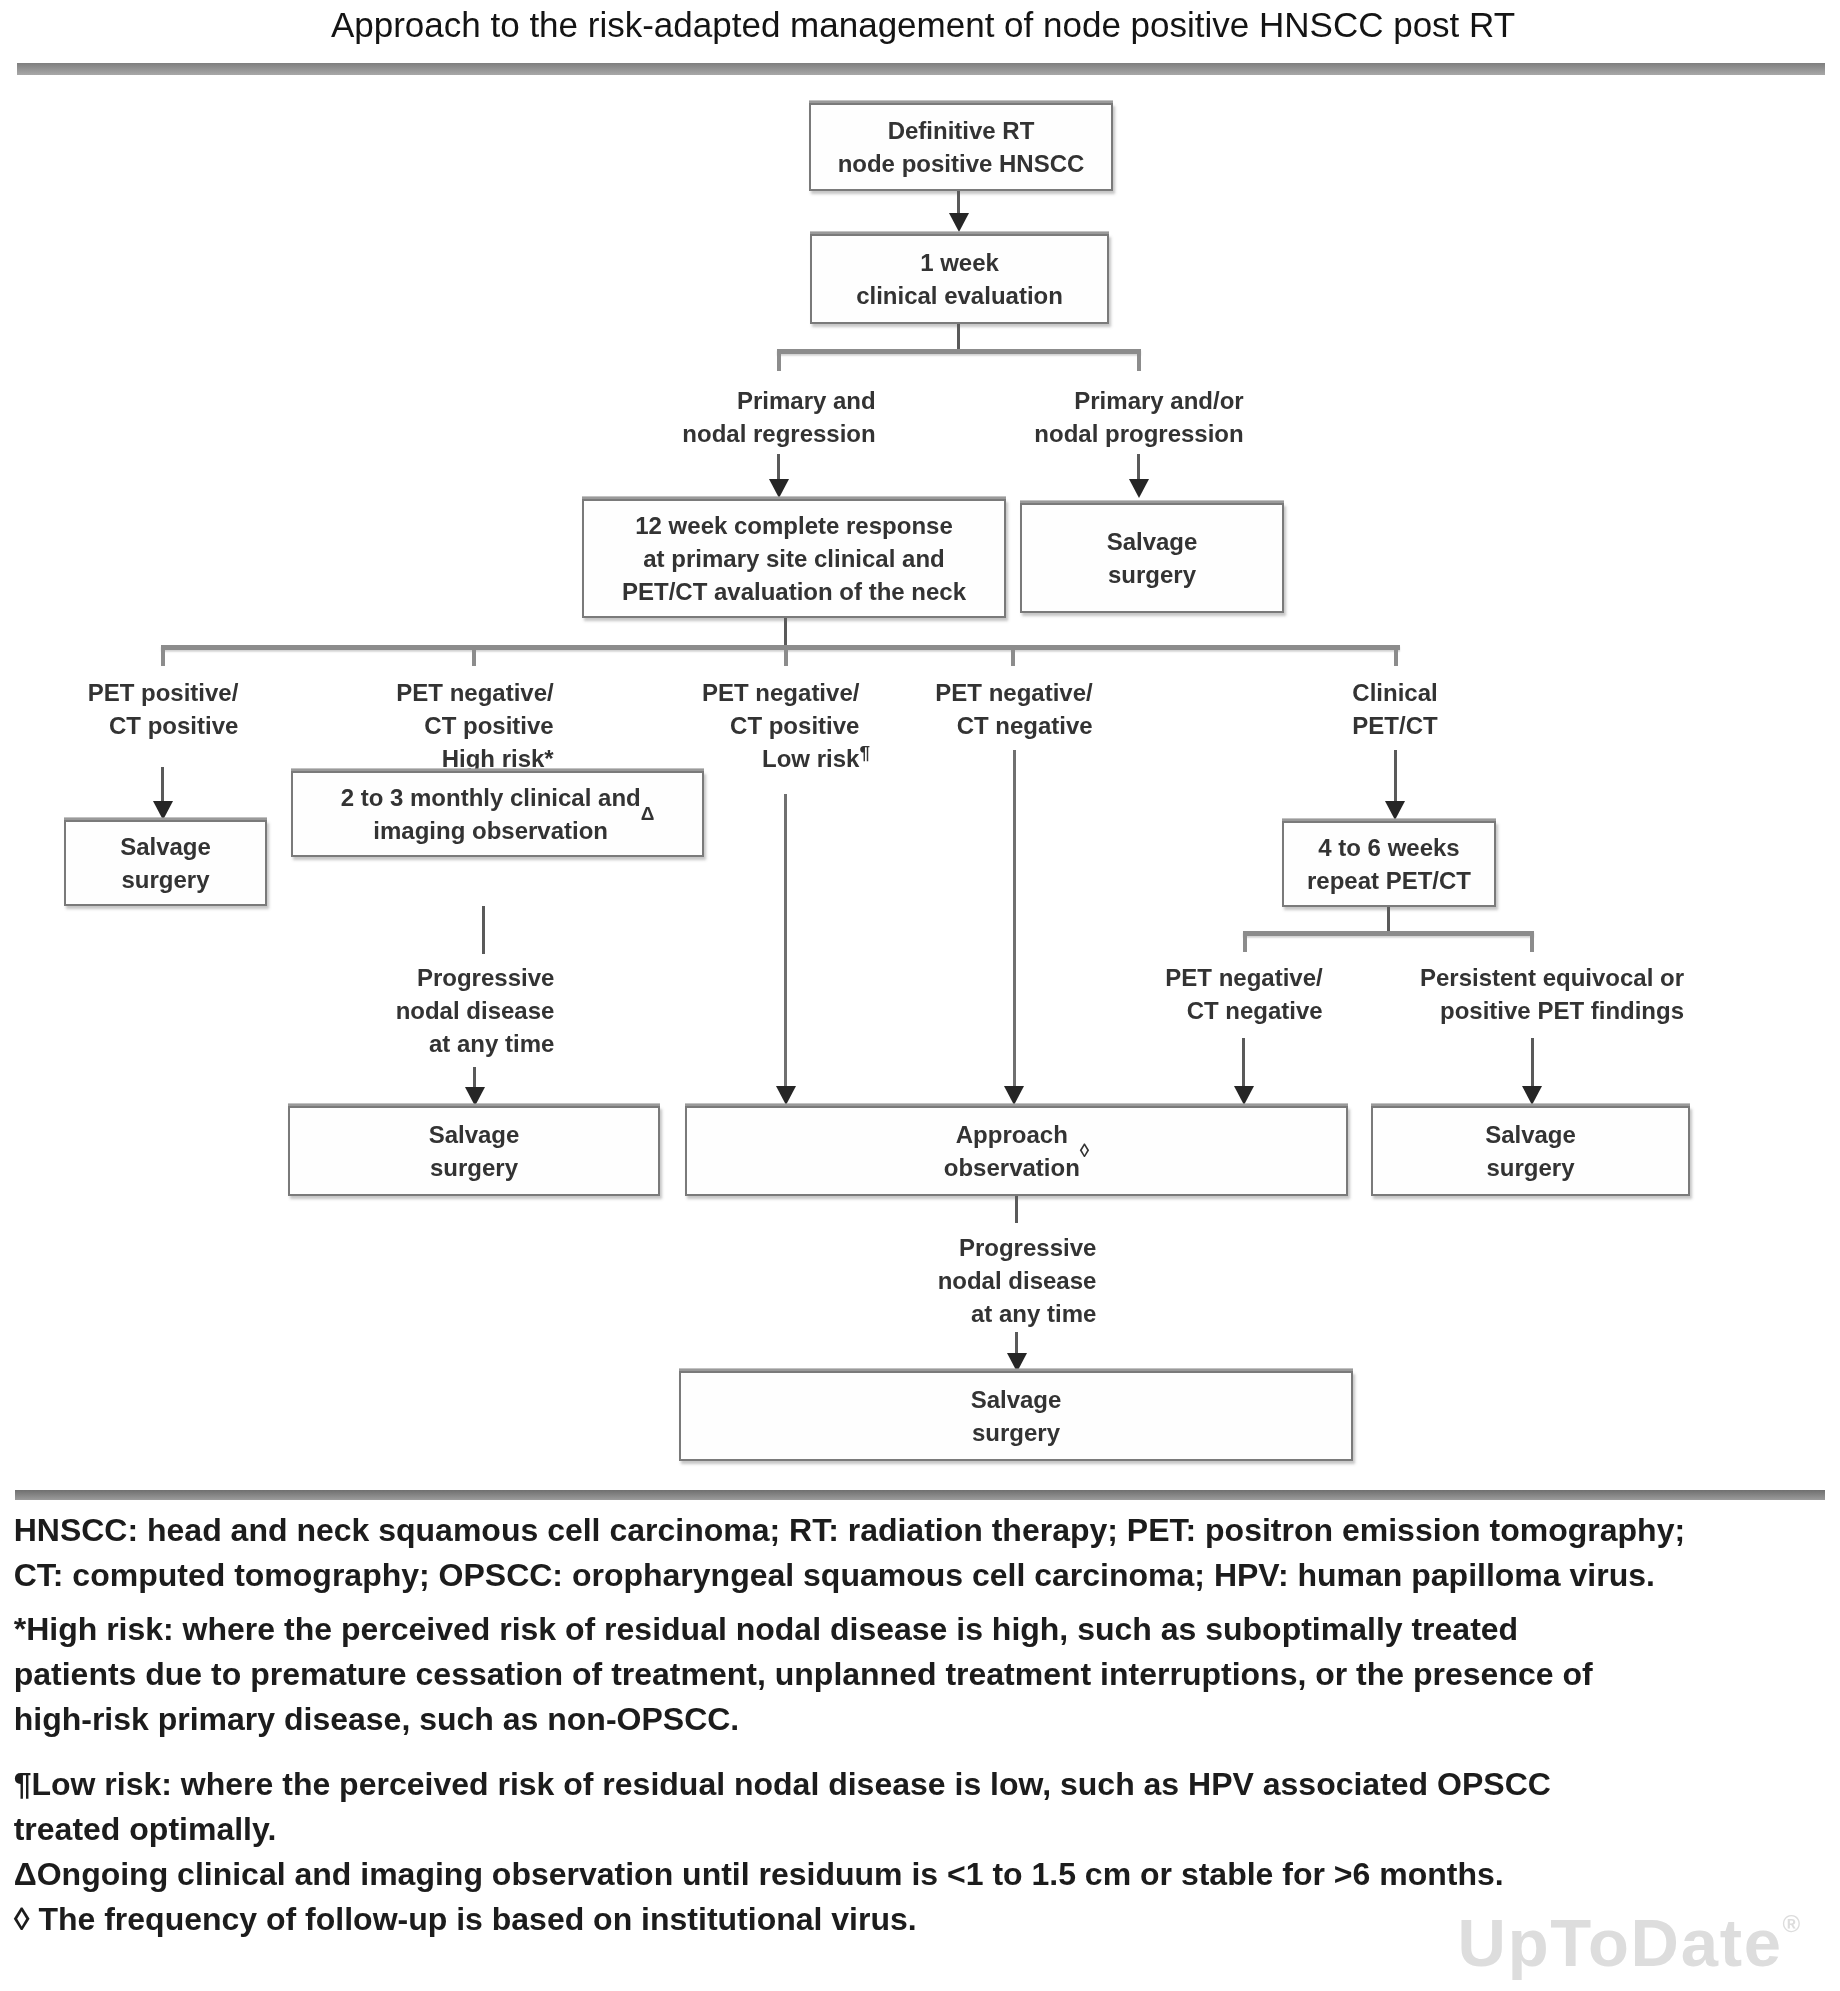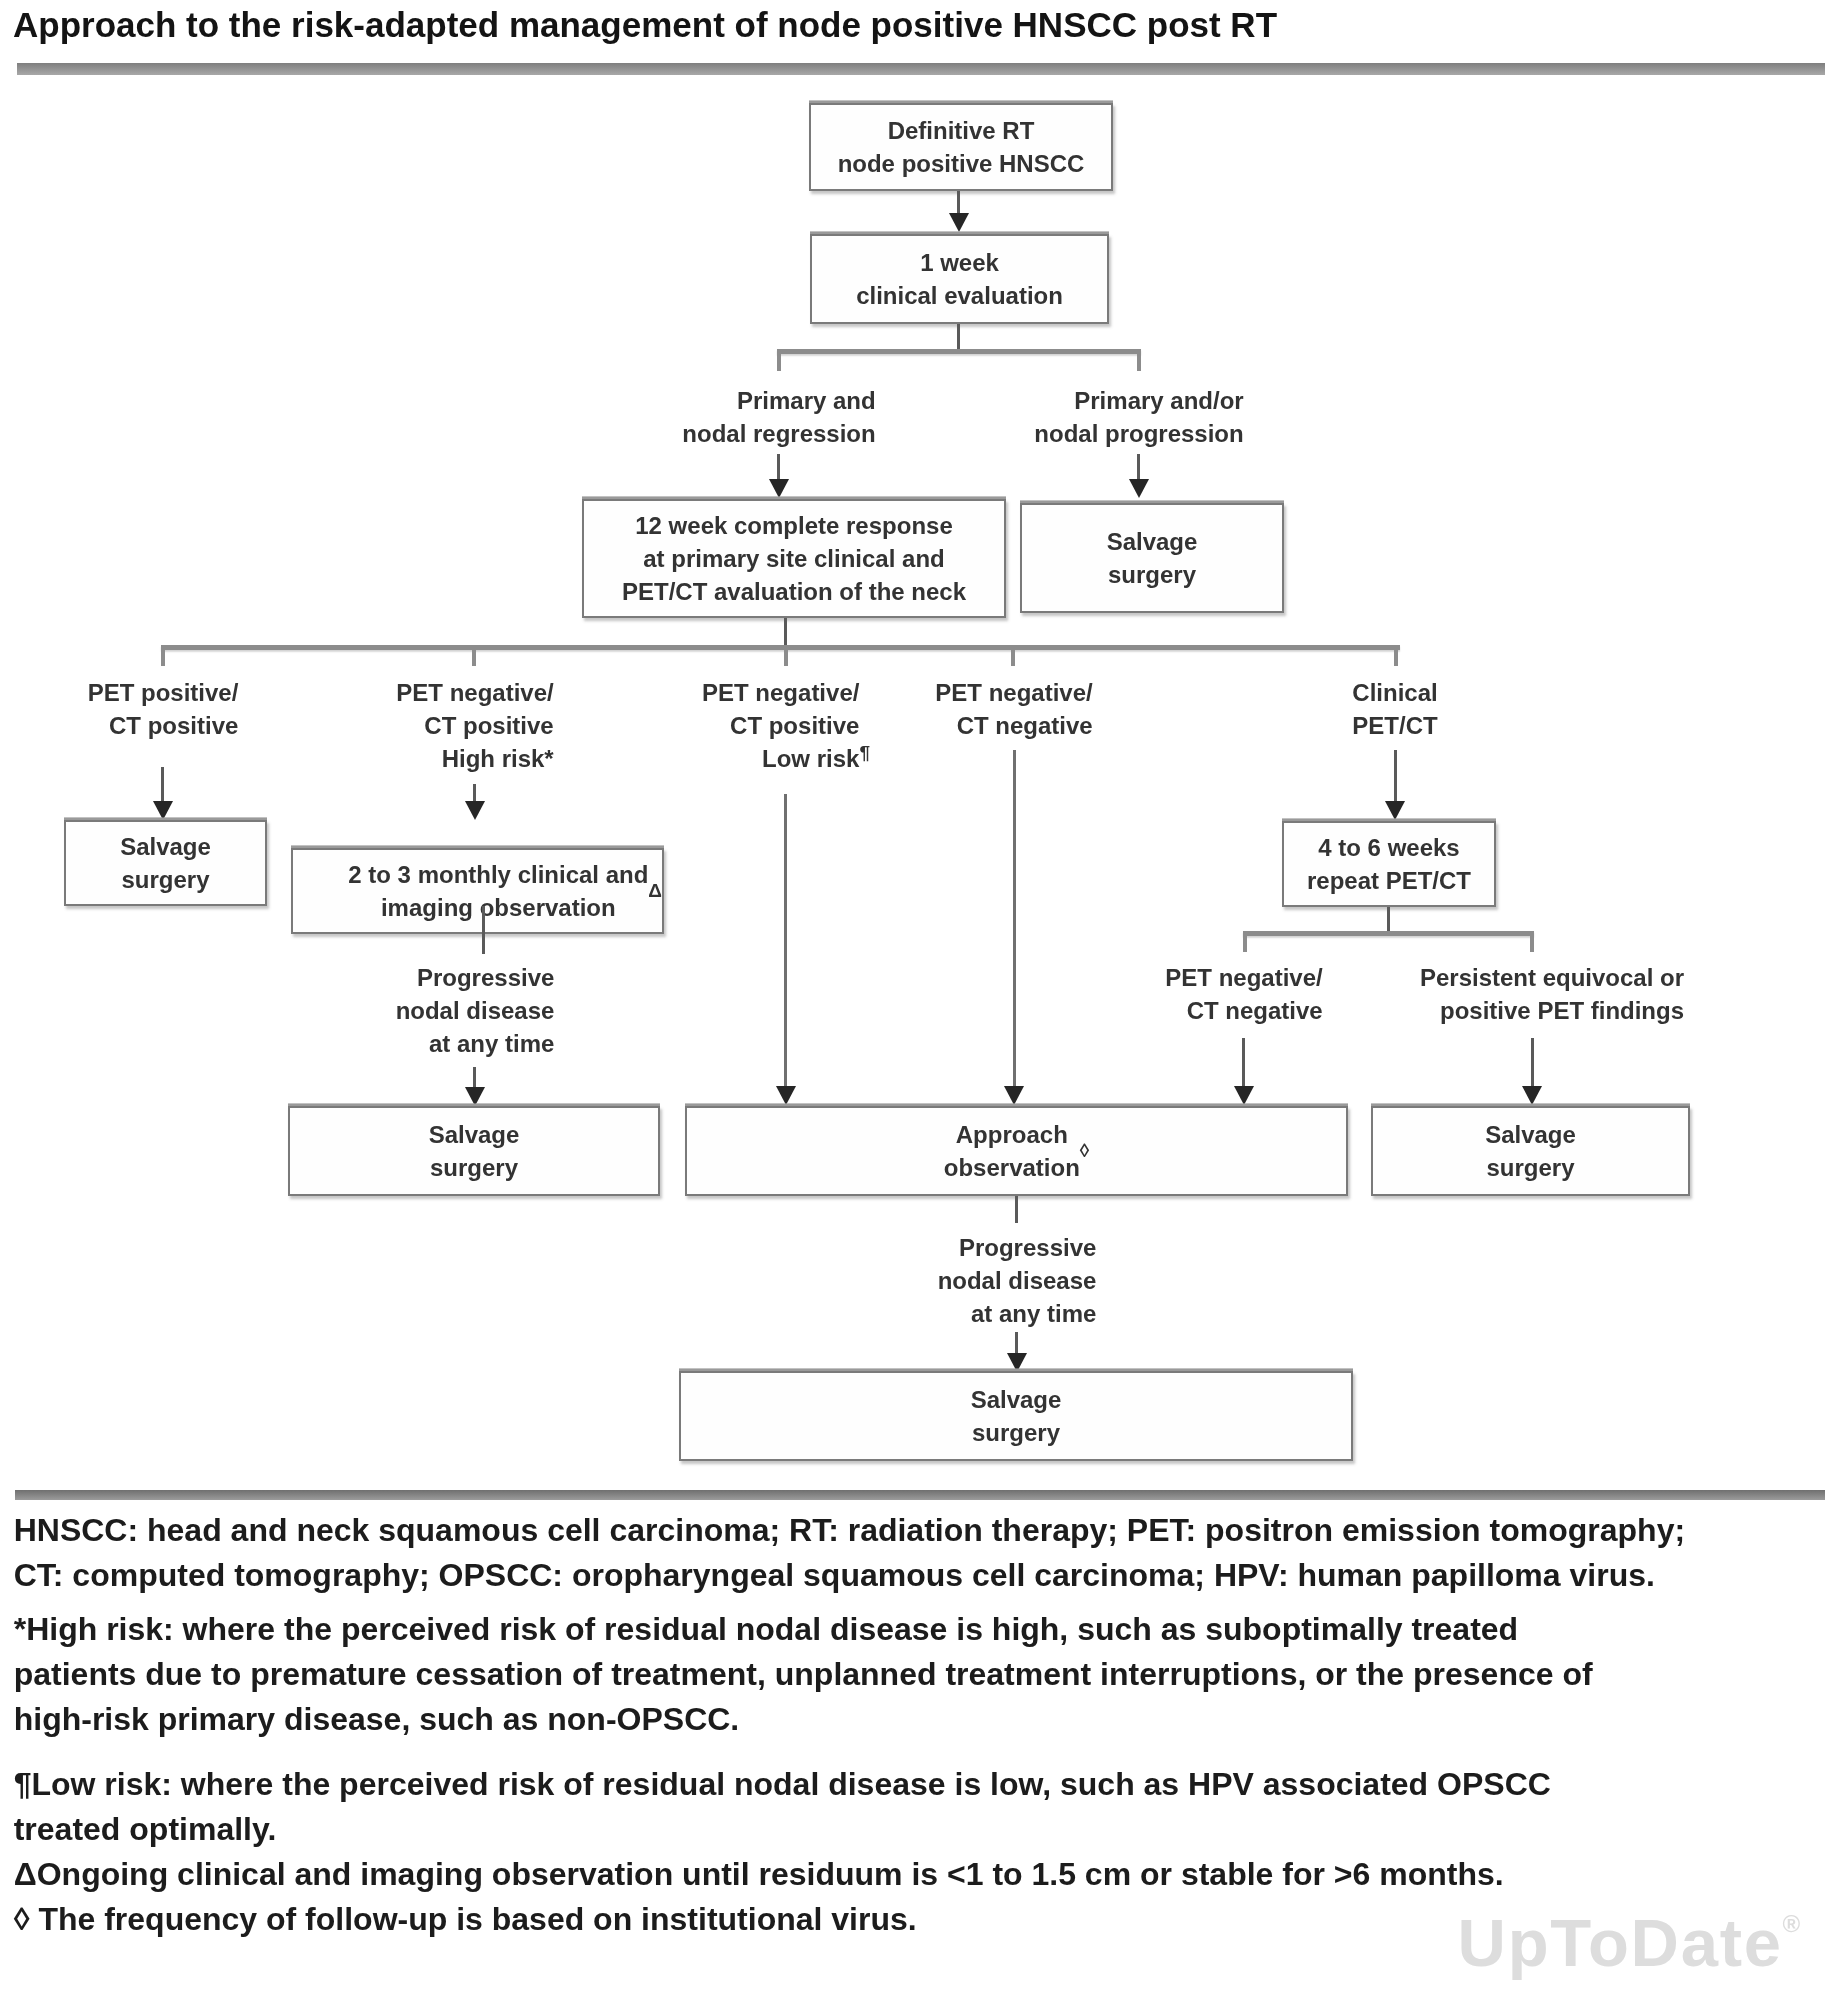--- a/index.html
+++ b/index.html
@@ -1,22 +1,22 @@
 <!DOCTYPE html>
 <html style="font-size:13.7px"><head>
 <meta charset="utf-8">
 <style>
   html,body{margin:0;padding:0;background:#ffffff;}
   #canvas{
     position:relative;width:1841px;height:1991px;background:#ffffff;
     font-family:"Liberation Sans",sans-serif;overflow:hidden;
   }
   .page-title{
-    position:absolute;left:13px;top:5.1px;width:1798px;
-    font-size:35px;font-weight:bold;color:#141414;letter-spacing:0px;
+    position:absolute;left:24px;top:5.1px;width:1798px;
+    font-size:35px;font-weight:normal;color:#141414;letter-spacing:0px;text-align:center;
   }
   .title-bar{position:absolute;left:17px;top:63px;width:1808px;height:12px;
     background:linear-gradient(#7e7e7e,#a8a8a8);}
   .box{
     position:absolute;box-sizing:border-box;background:#fefefe;
     border:2.6px solid #7a7a7a;
     box-shadow:0 -2.6px 0 #9a9a9a, 1.7px 2.6px 2.6px rgba(90,90,90,.35);
     display:flex;align-items:center;justify-content:center;text-align:center;
     font-size:24px;line-height:33px;font-weight:bold;color:#333333;
   }
@@ -123,21 +123,21 @@
 
   <div class="vl" style="left:161px;top:767px;height:36px;"></div>
   <div class="ah" style="left:163px;top:801px;"></div>
   <div class="box" style="left:64px;top:820px;width:203px;height:86px;">
       <span>Salvage
 surgery</span>
     </div>
 
   <div class="vl" style="left:473px;top:784px;height:19px;"></div>
   <div class="ah" style="left:475px;top:801px;"></div>
-  <div class="box" style="left:291px;top:848px;width:373px;height:86px;justify-content:flex-end;">
+  <div class="box" style="left:291px;top:771px;width:413px;height:86px;">
        <span>2 to 3 monthly clinical and
 imaging observation</span>
       <sup>Δ</sup>
     </div>
 
   <div class="vl" style="left:784px;top:794px;height:293px;background:#707070;"></div>
   <div class="ah" style="left:786px;top:1086px;"></div>
 
   <div class="vl" style="left:1013px;top:750px;height:337px;background:#707070;"></div>
   <div class="ah" style="left:1014px;top:1086px;"></div>

